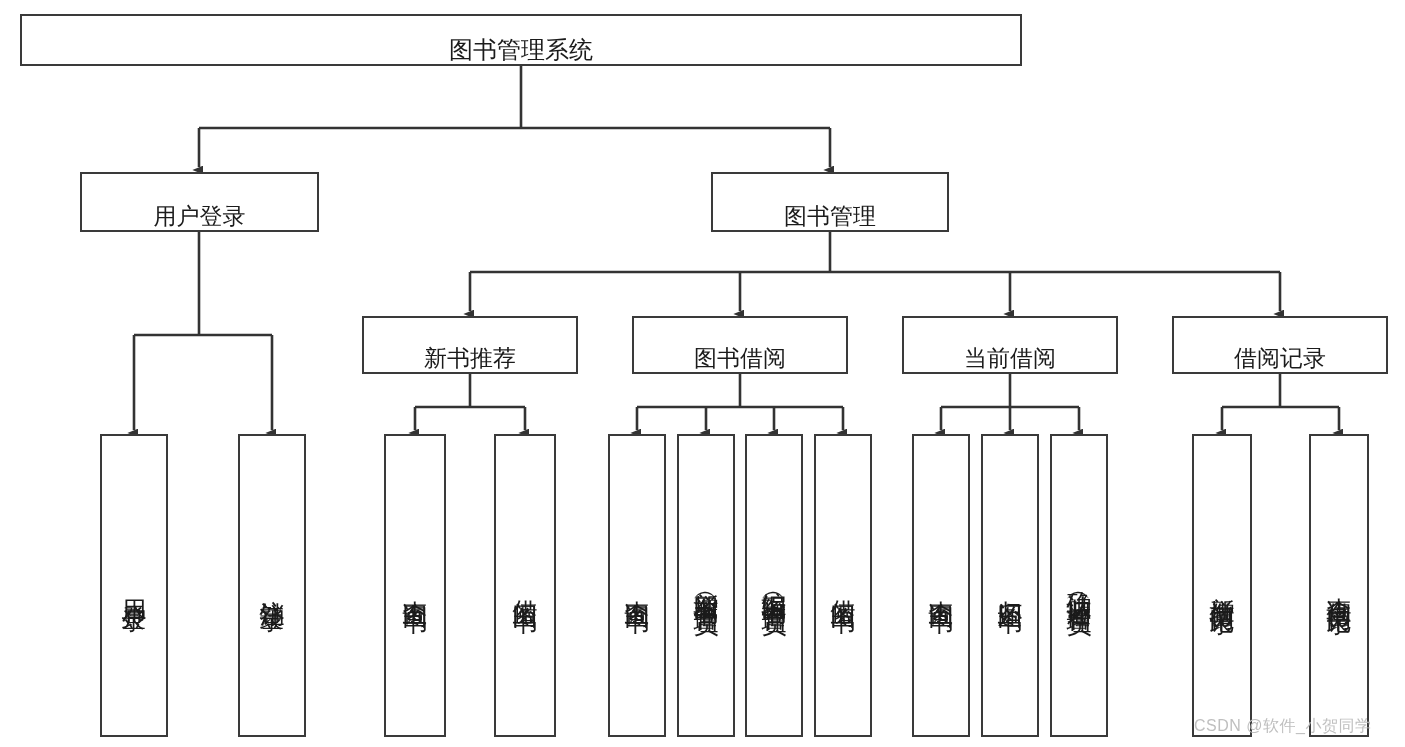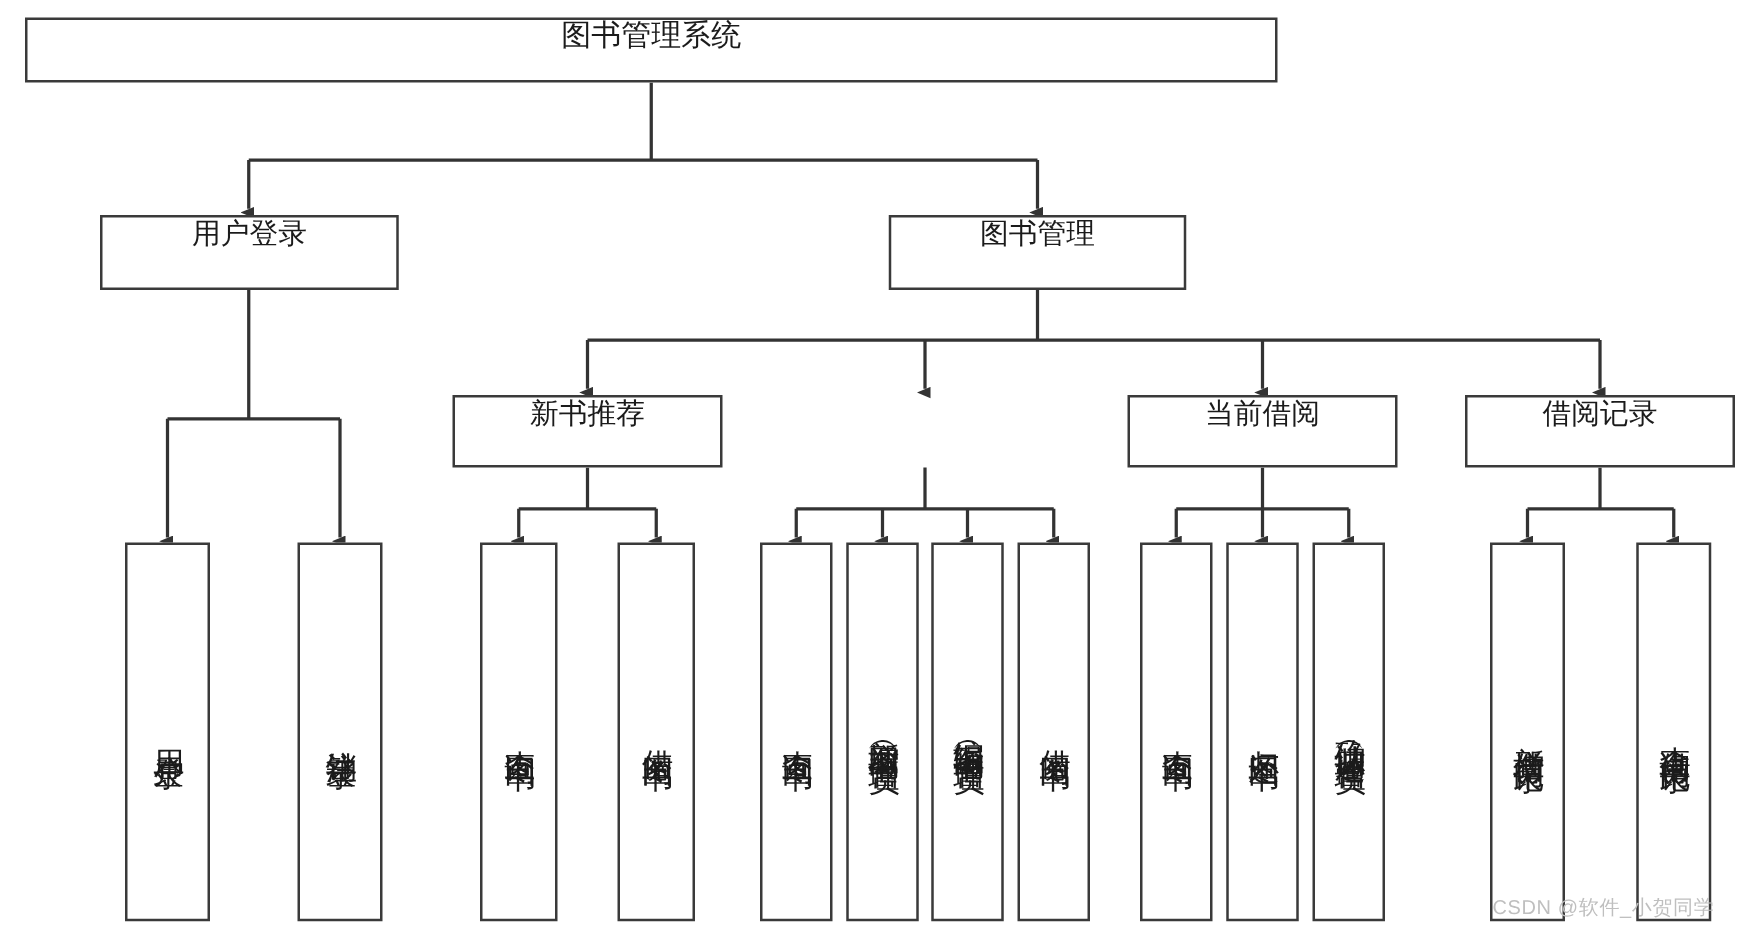--- a/index.html
+++ b/index.html
@@ -25,21 +25,21 @@
     top: 0;
     width: 1405px;
     height: 747px;
   }
   .node {
     position: absolute;
     box-sizing: border-box;
     background: #ffffff;
     border: 2px solid #3a3a3a;
     display: flex;
-    align-items: flex-start;
+    align-items: flex-end;
     justify-content: center;
     color: #1b1b1b;
   }
   .node-label {
     display: block;
     text-align: center;
     line-height: 1.12;
     white-space: nowrap;
   }
   
@@ -136,20 +136,23 @@
   <div class="node horiz" style="left:80px; top:172px; width:239px; height:60px;">
     <span class="node-label">用户登录</span>
   </div>
   <div class="node horiz" style="left:362px; top:316px; width:216px; height:58px;">
     <span class="node-label">新书推荐</span>
   </div>
 
   <div class="node horiz" style="left:711px; top:172px; width:238px; height:60px;">
     <span class="node-label">图书管理</span>
   </div>
+  <div class="node horiz" style="left:632px; top:316px; width:216px; height:58px;">
+    <span class="node-label">图书借阅</span>
+  </div>
   <div class="node horiz" style="left:1172px; top:316px; width:216px; height:58px;">
     <span class="node-label">借阅记录</span>
   </div>
   <div class="node horiz" style="left:902px; top:316px; width:216px; height:58px;">
     <span class="node-label">当前借阅</span>
   </div>
 
   <div class="node vert" style="left:100px; top:434px; width:68px; height:303px;">
     <span class="node-label">用户登录</span>
   </div>

